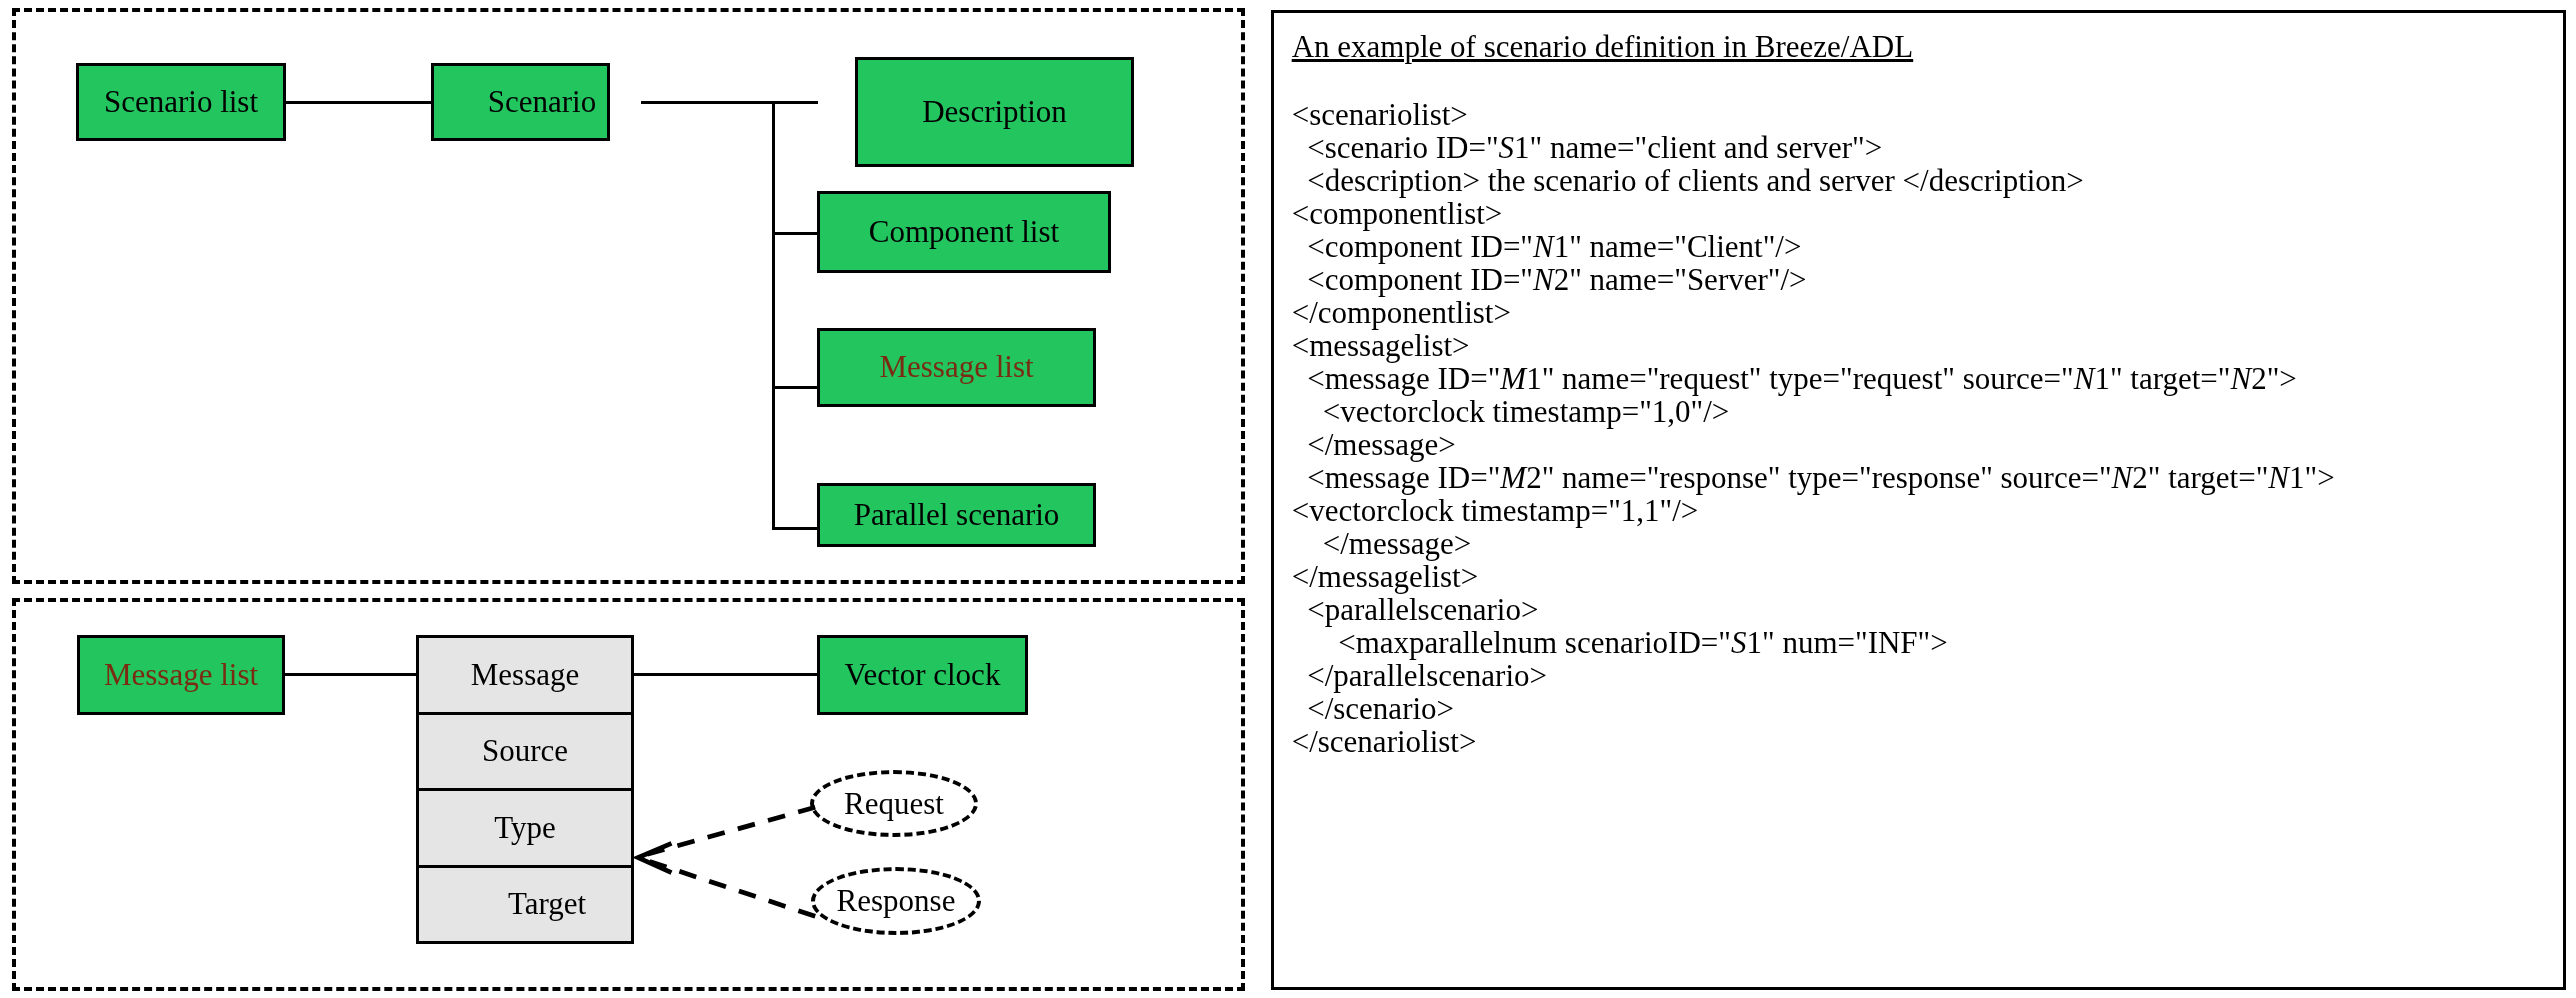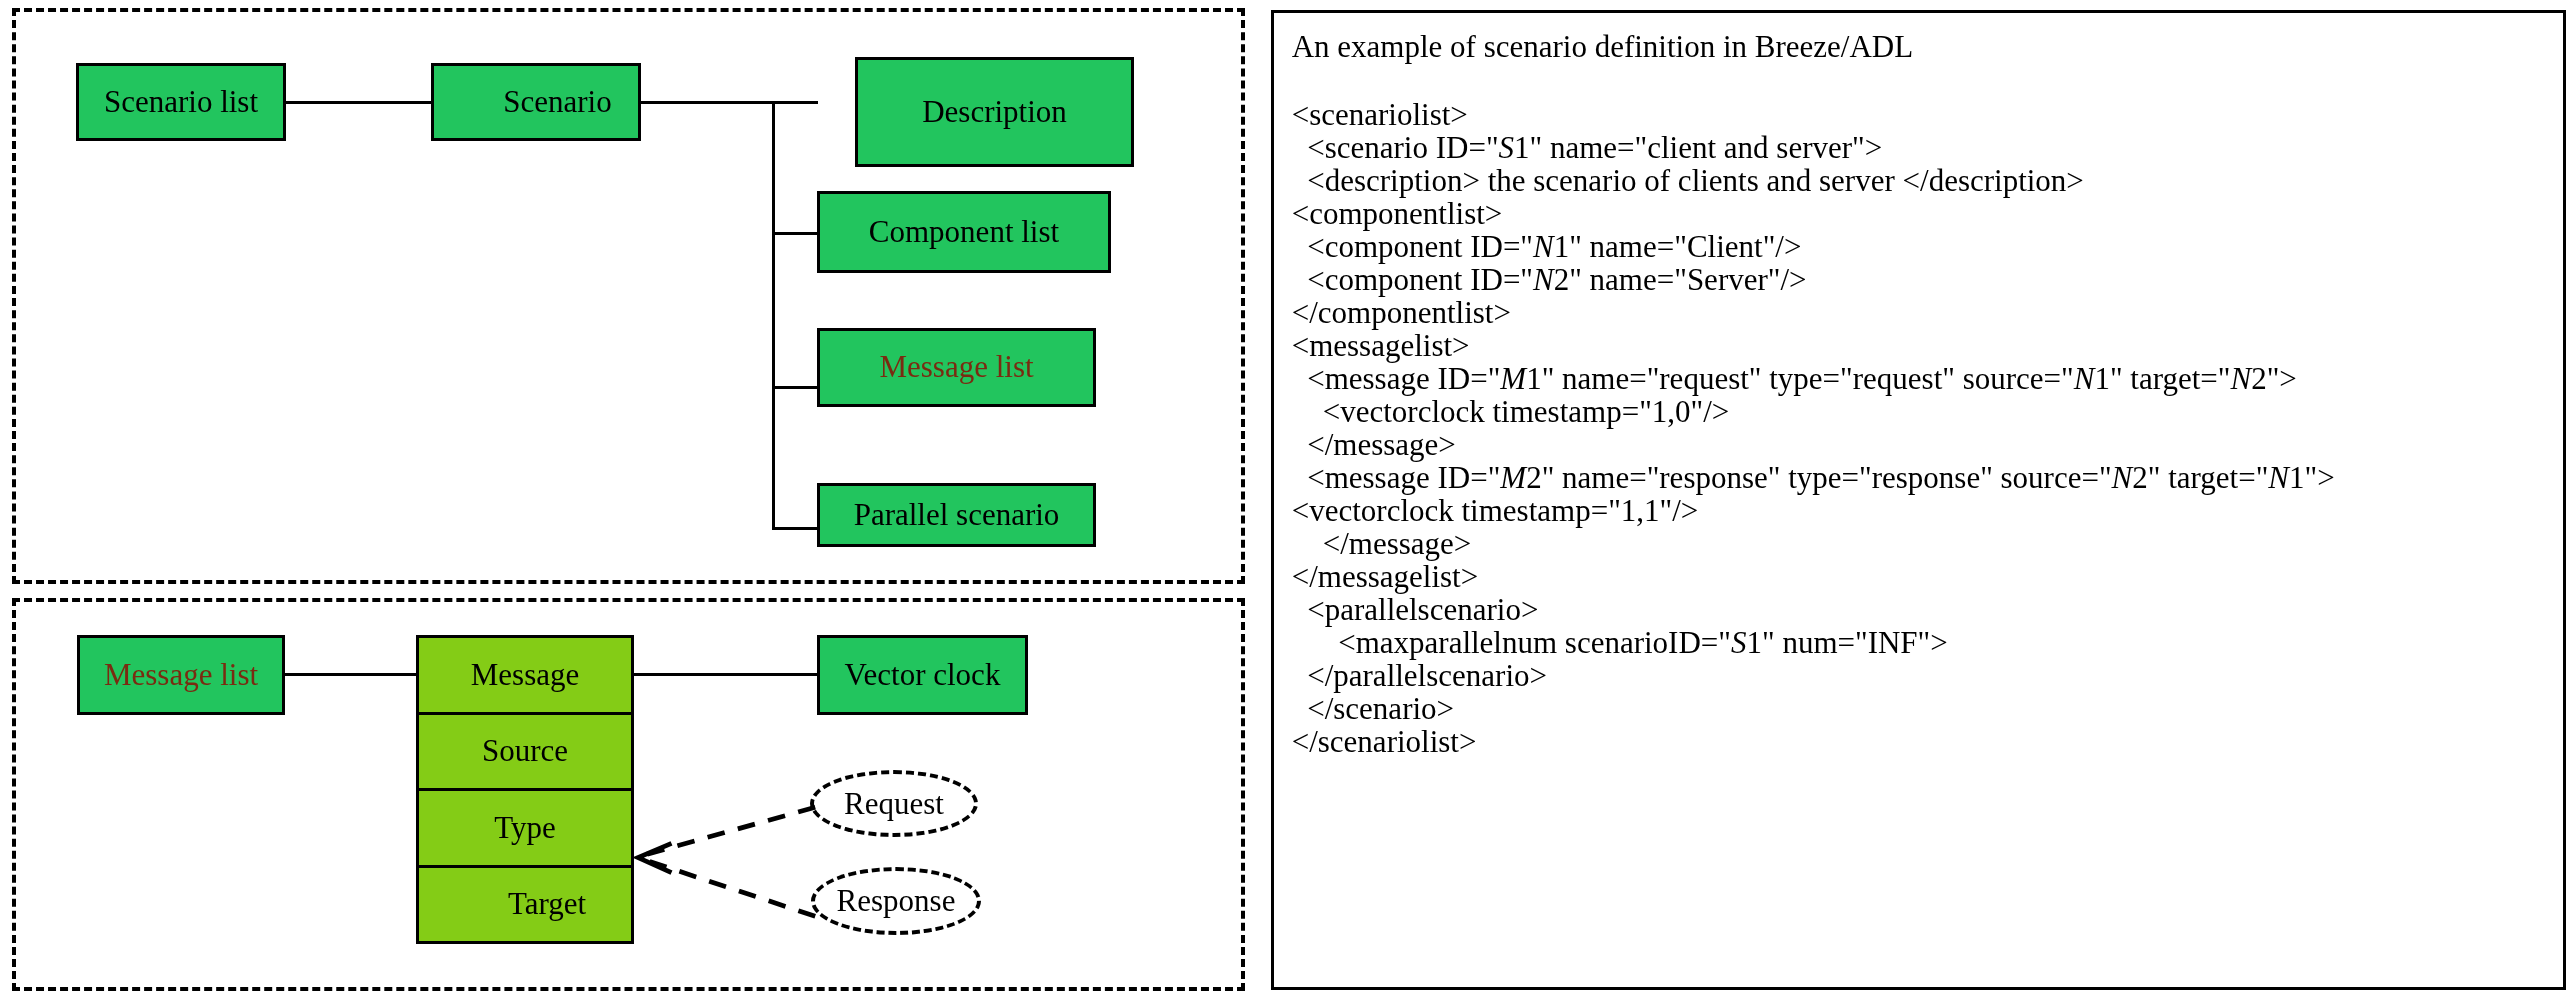--- a/index.html
+++ b/index.html
@@ -52,21 +52,21 @@
   }
   .node-box.accent {
     color: #7A2B11;
   }
 
   
   .stack-box {
     position: absolute;
     box-sizing: border-box;
     border: 3.4px solid #000000;
-    background: #84cc16;
+    background: #e5e5e5;
     display: flex;
     flex-direction: column;
   }
   .stack-cell {
     flex: 1 1 0;
     display: flex;
     align-items: center;
     justify-content: center;
     font-size: 31px;
     color: #000000;
@@ -111,20 +111,21 @@
     height: 998px;
     pointer-events: none;
   }
 
   
   .code-title {
     position: absolute;
     font-size: 31px;
     color: #000000;
     white-space: nowrap;
+    text-decoration: underline;
   }
   .code-body {
     position: absolute;
     font-size: 31px;
     line-height: 33px;
     color: #000000;
     white-space: pre;
   }
   .code-line {
     white-space: pre;
@@ -137,21 +138,21 @@
 <body>
 
 <div id="root">
 
   <div class="dashed-panel" style="left:12.3px; top:8.2px; width:1233px; height:576px;"></div>
 
   <div class="node-box" style="left:76px; top:63px; width:210px; height:78px;">
     <span>Scenario list</span>
   </div>
 
-  <div class="node-box" style="left:431px; top:63px; width:210px; height:78px;padding-left:43px;">
+  <div class="node-box" style="left:431px; top:63px; width:179px; height:78px;padding-left:43px;">
     <span>Scenario</span>
   </div>
 
   <div class="line-h" style="left:286px; top:101px; width:145px;"></div>
 
   <div class="line-h" style="left:641px; top:101px; width:135px;"></div>
 
   <div class="line-v" style="left:772px; top:101px; height:429px;"></div>
 
   <div class="line-h" style="left:772px; top:101px; width:46px;"></div>

